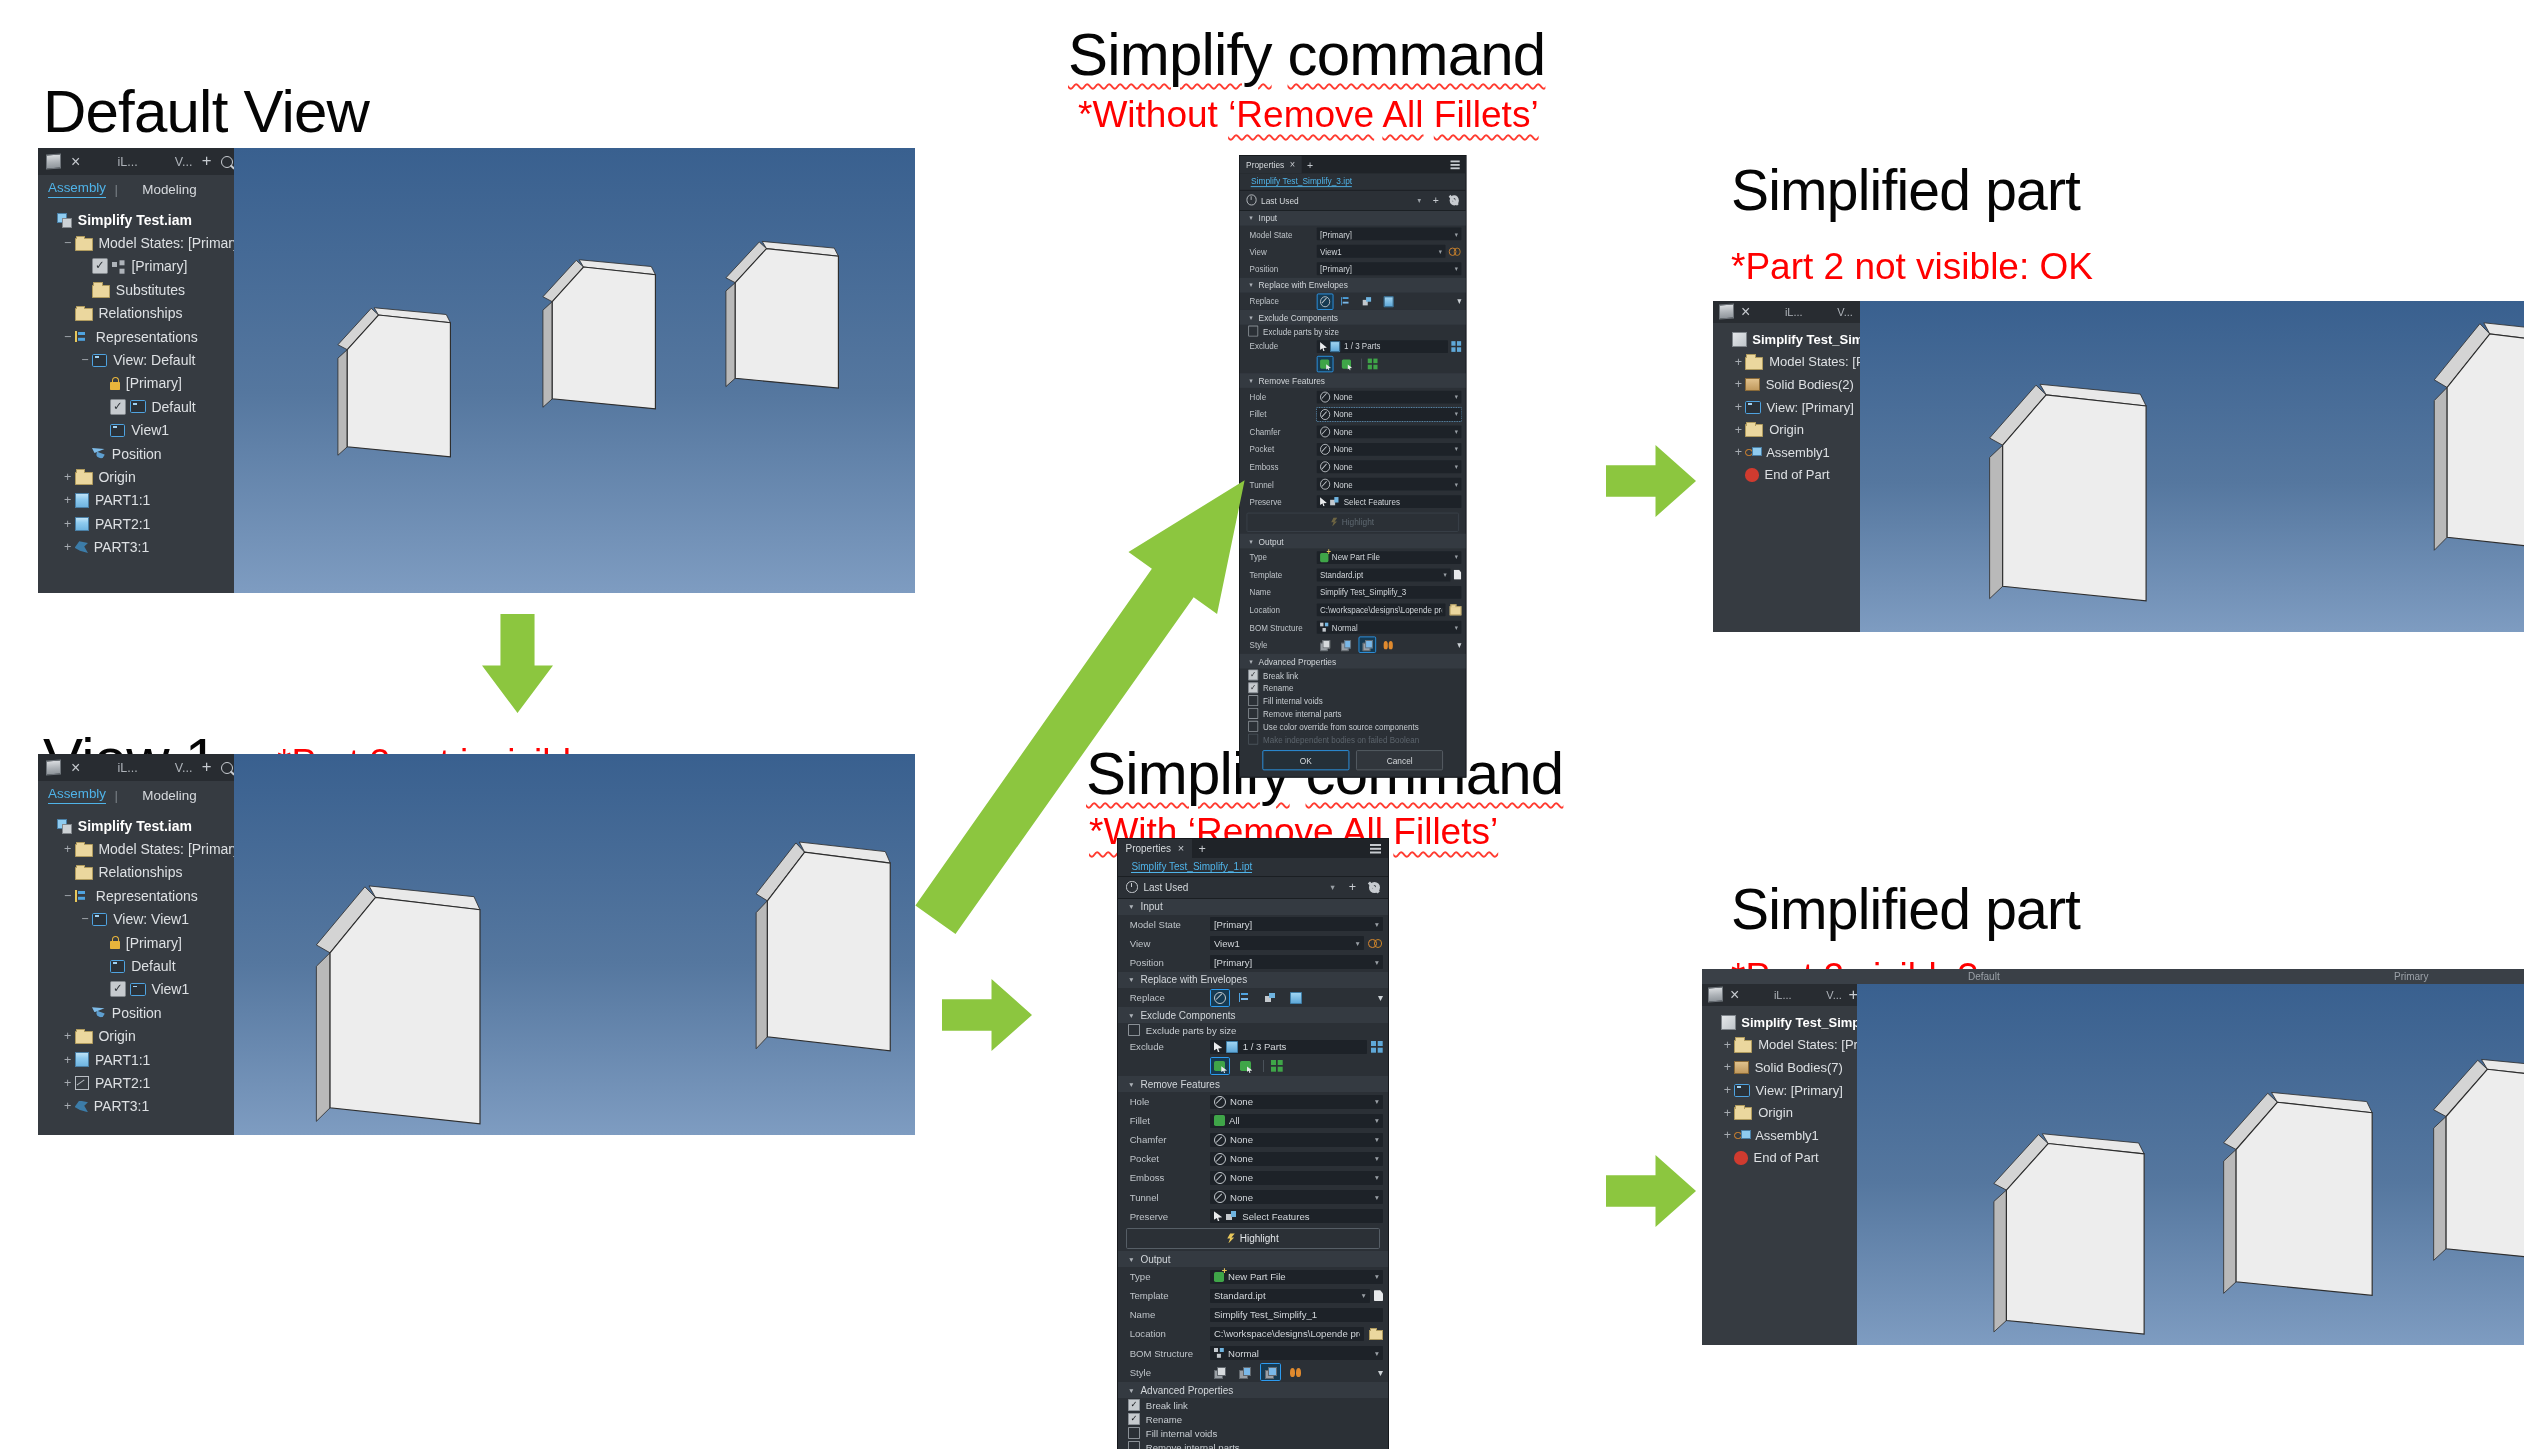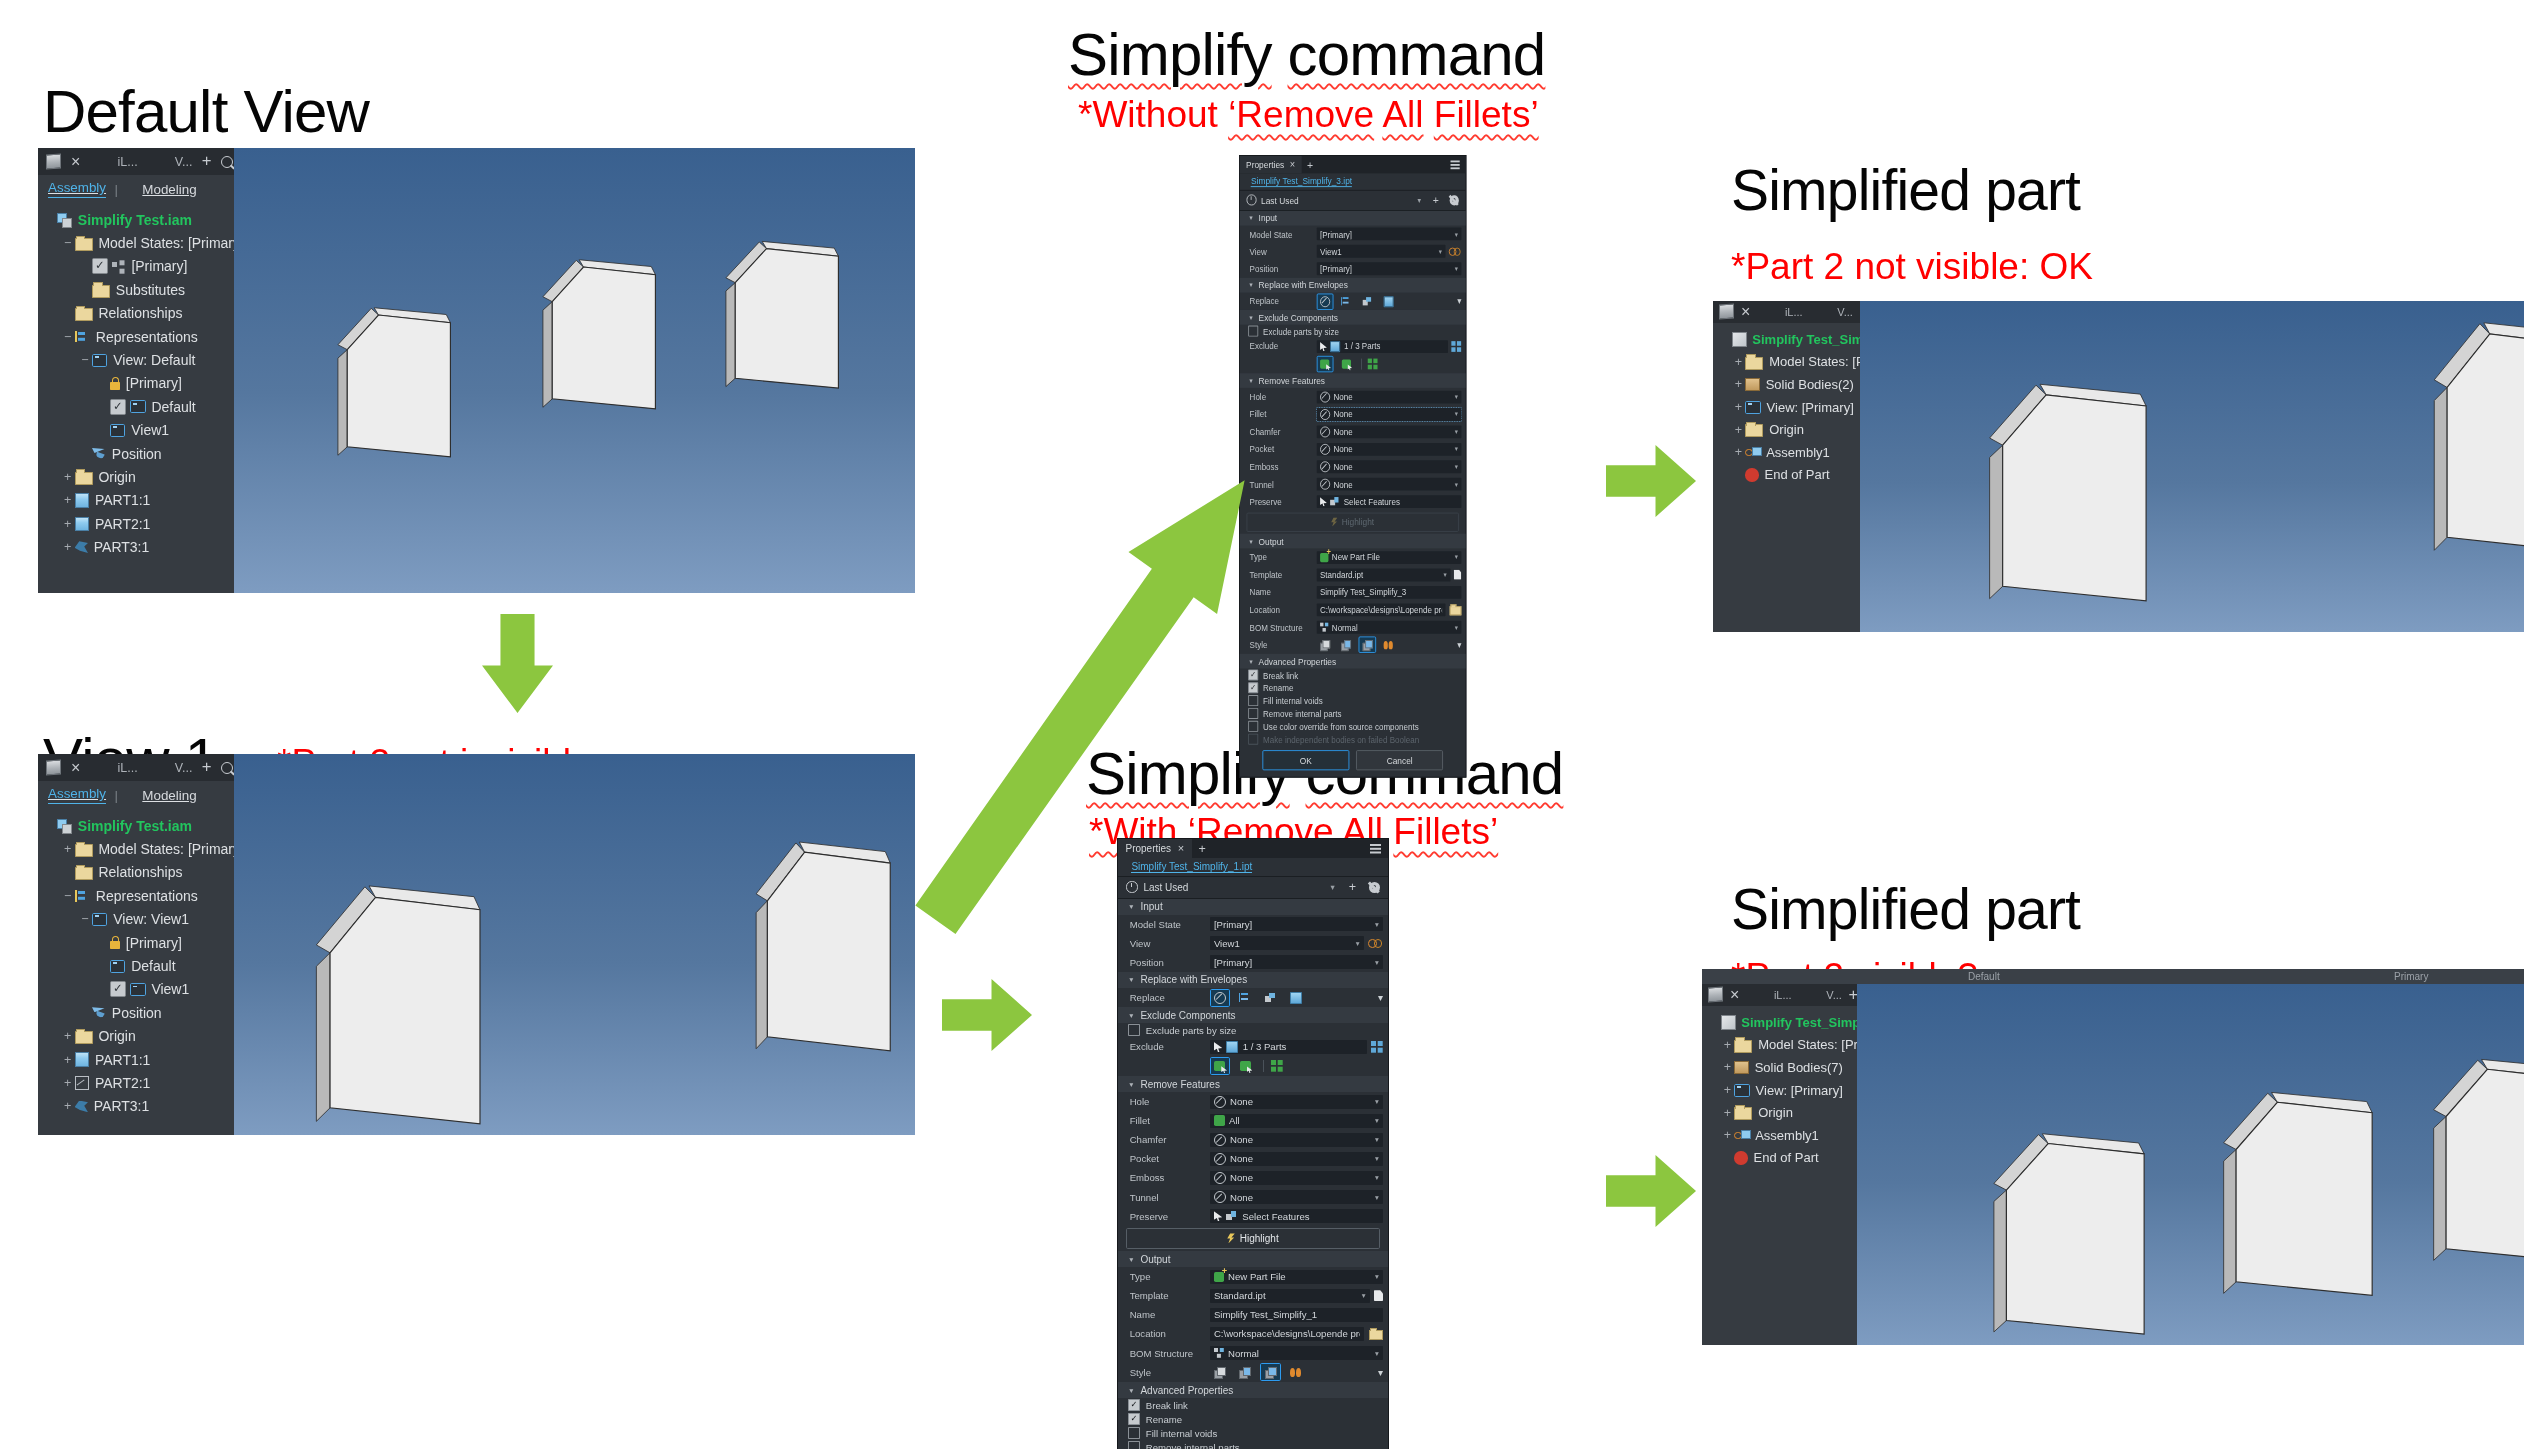--- a/index.html
+++ b/index.html
@@ -13,30 +13,30 @@
   .slide-title .wavy{text-underline-offset:8.4px;}
   
   .shot{position:absolute;display:flex;overflow:hidden;background:#363B41;}
   .shot-col{flex-direction:column;}
   .shot-row{display:flex;flex:1;min-height:0;}
   .browser{background:#363B41;display:flex;flex-direction:column;flex:0 0 auto;color:#DDE0E3;}
   .bheader{height:27px;background:#282C31;display:flex;align-items:center;gap:9.2px;padding:0 8.4px;color:#C7CBD0;flex:0 0 auto;}
   .bheader.small{height:22px;gap:6.7px;padding:0 5.8px;}
   .bh-txt{font-size:12.5px;color:#AEB3B9;margin-left:28px;}
   .bheader.small .bh-txt{font-size:11px;}
-  .btabs{height:28px;display:flex;align-items:center;gap:8.4px;padding:0 10px;font-size:13.4px;flex:0 0 auto;text-decoration:underline;}
+  .btabs{height:28px;display:flex;align-items:center;gap:8.4px;padding:0 10px;font-size:13.4px;flex:0 0 auto;}
   .btab-a{color:#4FB3E8;border-bottom:1.7px solid #4FB3E8;padding-bottom:1.7px;}
   .btab-sep{color:#7A8087;}
   .btab-m{color:#D7DADE;margin-left:16px;}
   .tree{flex:1;padding-top:5px;overflow:hidden;}
   .trow{display:flex;align-items:center;height:23.4px;font-size:14px;white-space:nowrap;}
   .tree.small .trow{height:22.6px;font-size:13px;}
   .trow .texp{width:14px;color:#A6ABB1;font-size:12.5px;text-align:center;flex:0 0 auto;}
   .trow .tlabel{margin-left:5.8px;color:#DDE0E3;}
-  .trow.bold .tlabel{font-weight:bold;color:#22c55e;}
+  .trow.bold .tlabel{font-weight:bold;color:#ffffff;}
   .tchk{width:14px;height:14px;background:#C6CACE;border:0.8px solid #83888D;border-radius:1.7px;
         color:#33383D;font-size:11.7px;line-height:12.5px;text-align:center;margin-right:4.2px;flex:0 0 auto;}
   
   .ti{display:inline-block;flex:0 0 auto;position:relative;}
   .ti-folder{width:16px;height:11px;background:#EBD79E;border:0.8px solid #B09B5E;border-radius:0.8px;margin-top:2.5px;}
   .ti-folder::before{content:"";position:absolute;left:0;top:-3.3px;width:7.5px;height:2.5px;background:#EBD79E;border:0.8px solid #B09B5E;border-bottom:none;}
   .ti-cube{width:12.5px;height:12.5px;background:linear-gradient(180deg,#BFE3F7 0%,#8FCBEF 40%,#6FB4E0 100%);border:0.8px solid #4A7FA5;}
   .ti-cubewire{width:12.5px;height:12.5px;border:0.8px solid #B9BEC4;background:transparent;}
   .ti-cubewire::before{content:"";position:absolute;left:0.8px;top:5px;width:9.2px;height:0.8px;background:#B9BEC4;transform:rotate(-35deg);}
   .ti-asm{width:15px;height:13.4px;}

